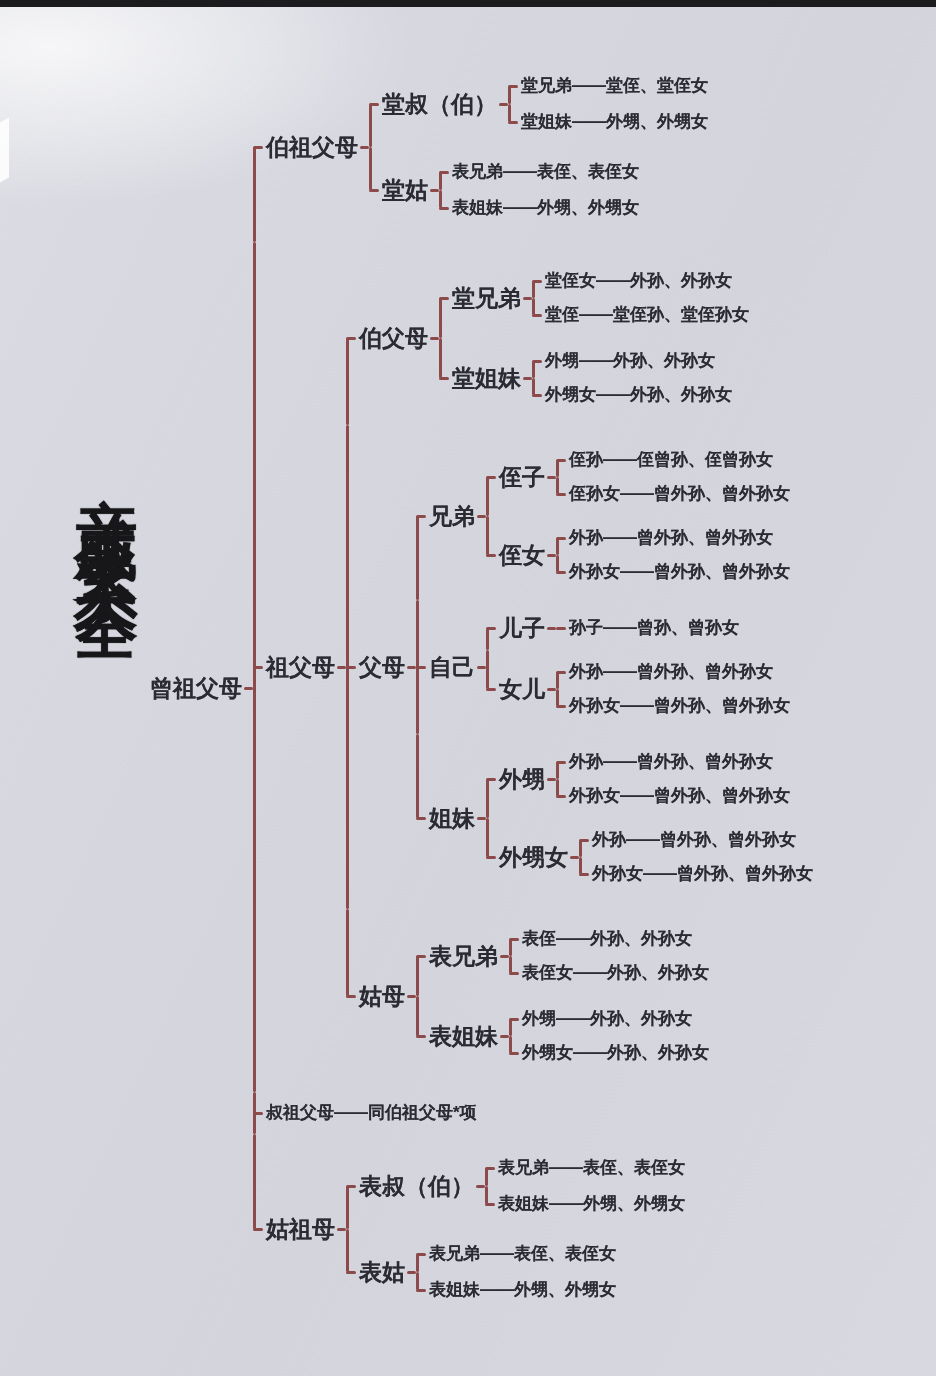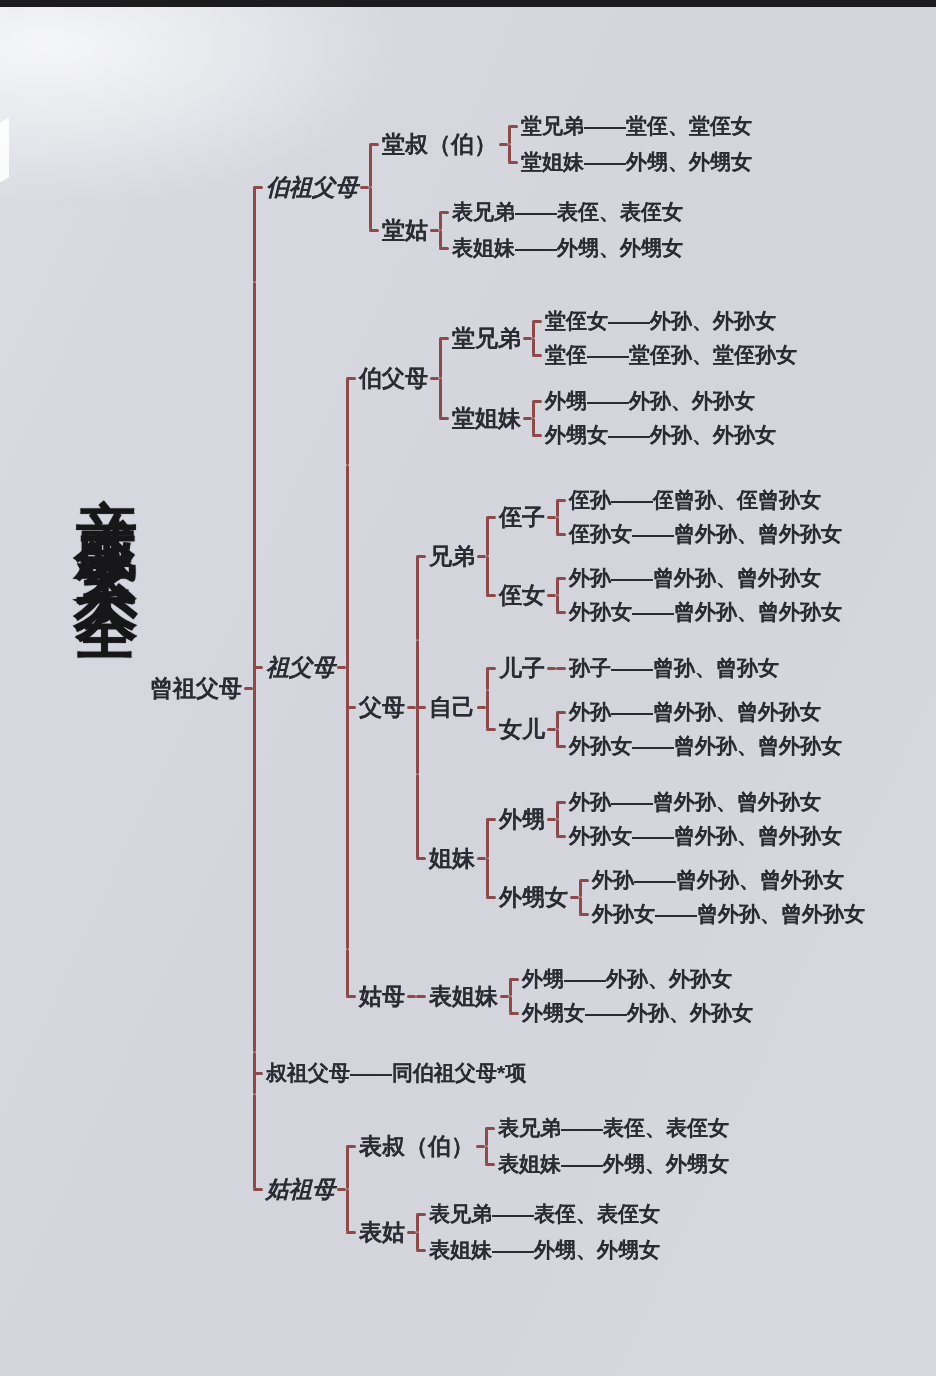--- a/index.html
+++ b/index.html
@@ -29,22 +29,22 @@
   }
 
   .node{display:flex;align-items:center;}
   .kids{display:flex;flex-direction:column;justify-content:center;}
 
   .label,.leaf{
     white-space:nowrap;font-weight:700;color:#2b2c33;
     text-shadow:0 0 .6px rgba(43,44,51,.65);
   }
   .label{font-size:23px;line-height:26px;}
-  .d1 > .node > .label{font-size:23px;font-style:italic;}
-  .leaf{font-size:21px;line-height:24px;}
+  .d1 > .node > .label{font-size:23px;}
+  .leaf{font-size:17px;line-height:24px;}
 
   .stem{flex:none;width:9px;height:3px;background:#8d4a4b;border-radius:2px;margin-left:2px;}
 
   .kid{position:relative;padding-left:13px;}
   .kid::before{
     content:'';position:absolute;left:0;top:0;bottom:0;width:3px;background:#8d4a4b;border-radius:2px;
   }
   .kid:first-child::before{top:50%;}
   .kid:last-child::before{bottom:50%;}
   .kid::after{
@@ -297,20 +297,38 @@
                       </div>
                     </div>
                   </div>
                 </div>
               </div>
               <div class="kid d2">
                 <div class="node">
                   <span class="label">姑母</span>
                   <span class="stem"></span>
                   <div class="kids">
+                    <div class="kid d3">
+                      <div class="node">
+                        <span class="label">表兄弟</span>
+                        <span class="stem"></span>
+                        <div class="kids">
+                          <div class="kid d4">
+                            <div class="node">
+                              <span class="leaf">表侄——外孙、外孙女</span>
+                            </div>
+                          </div>
+                          <div class="kid d4">
+                            <div class="node">
+                              <span class="leaf">表侄女——外孙、外孙女</span>
+                            </div>
+                          </div>
+                        </div>
+                      </div>
+                    </div>
                     <div class="kid d3">
                       <div class="node">
                         <span class="label">表姐妹</span>
                         <span class="stem"></span>
                         <div class="kids">
                           <div class="kid d4">
                             <div class="node">
                               <span class="leaf">外甥——外孙、外孙女</span>
                             </div>
                           </div>

